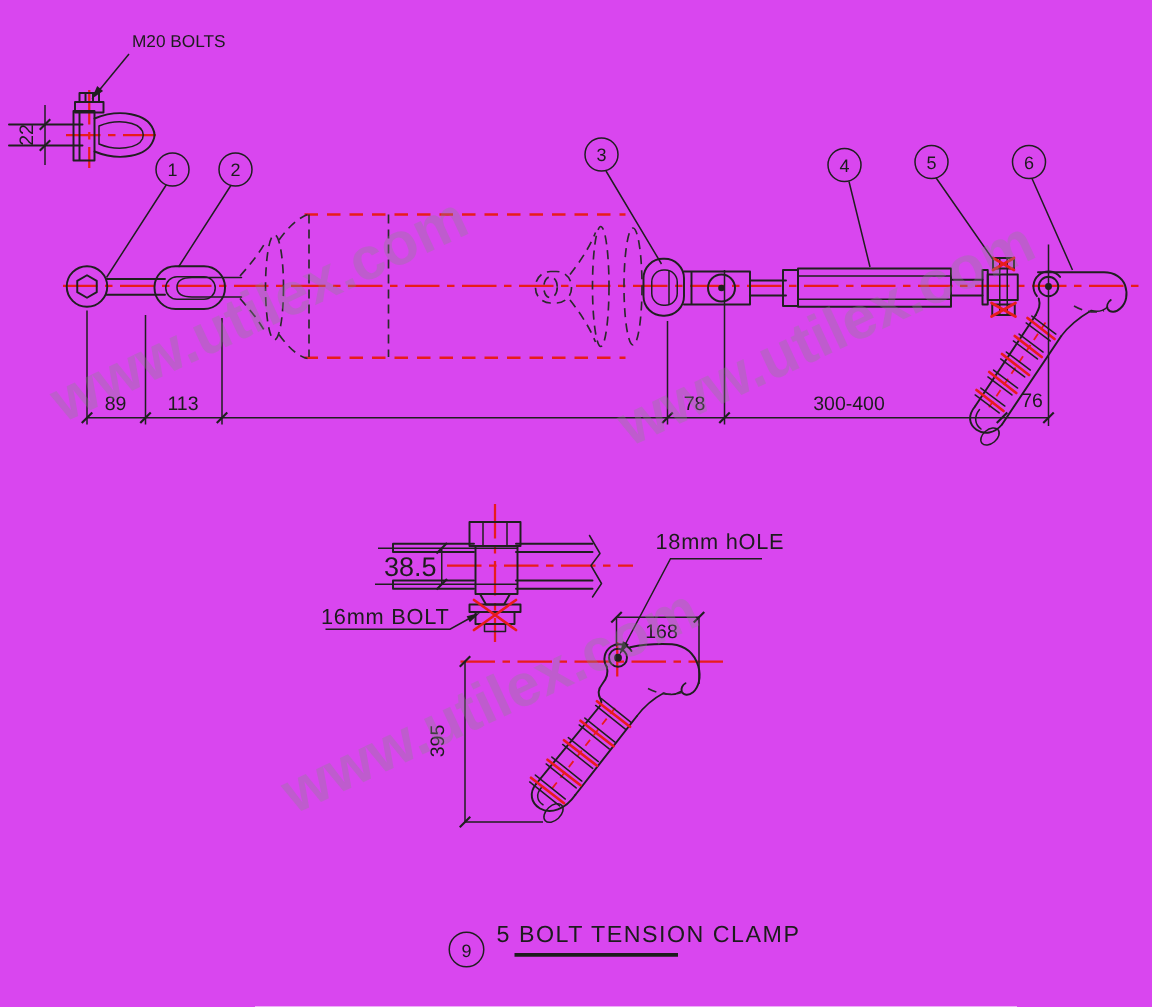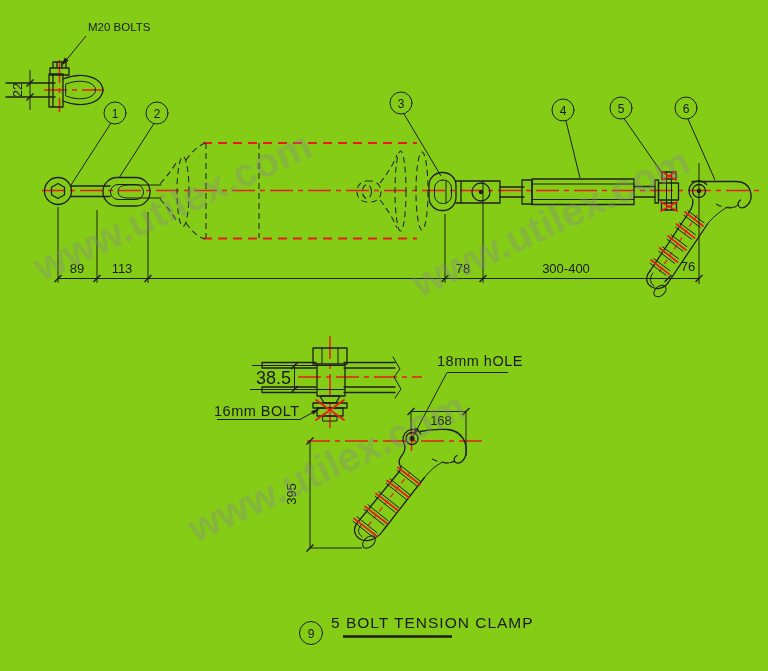--- a/index.html
+++ b/index.html
@@ -1,16 +1,16 @@
 <!DOCTYPE html>
 <html><head>
 <meta charset="utf-8">
 <style>
   html,body{margin:0;padding:0;background:#ffffff;}
-  #stage{position:relative;width:768px;height:671px;background:#84cc16;overflow:hidden;}
+  #stage{position:relative;width:768px;height:671px;background:#d946ef;overflow:hidden;}
   svg{display:block;}
   .ln{fill:none;stroke:#1f1f1f;stroke-width:1.3;stroke-linecap:round;stroke-linejoin:round;}
   .thin{stroke-width:1;}
   .dash{fill:none;stroke:#2a2a2a;stroke-width:1.1;stroke-dasharray:6 4;}
   .redcl{fill:none;stroke:#e81c1c;stroke-width:1.5;stroke-dasharray:23 5 5 5;}
   .reddash{fill:none;stroke:#e81c1c;stroke-width:1.8;stroke-dasharray:9 6;}
   .redln{fill:none;stroke:#e81c1c;stroke-width:1.8;stroke-linecap:round;}
   .redthin{fill:none;stroke:#e81c1c;stroke-width:1.2;stroke-dasharray:5 4;}
   .dim{fill:none;stroke:#1f1f1f;stroke-width:1;}
   .tick{stroke:#1f1f1f;stroke-width:1.4;}

